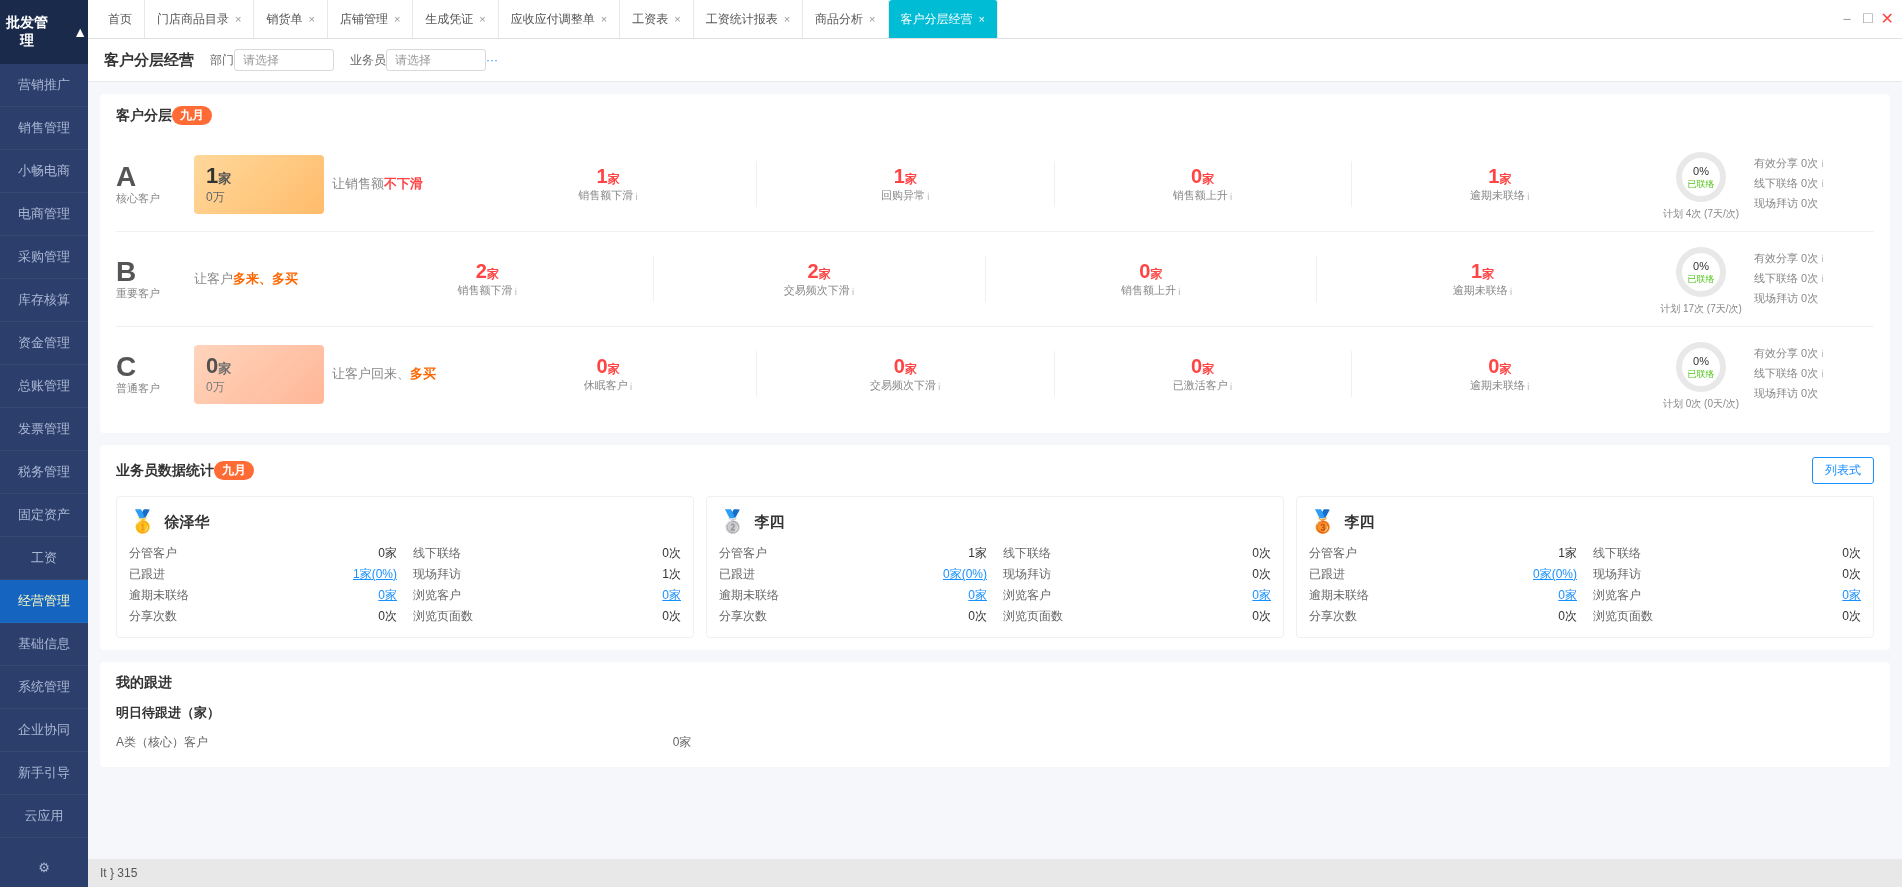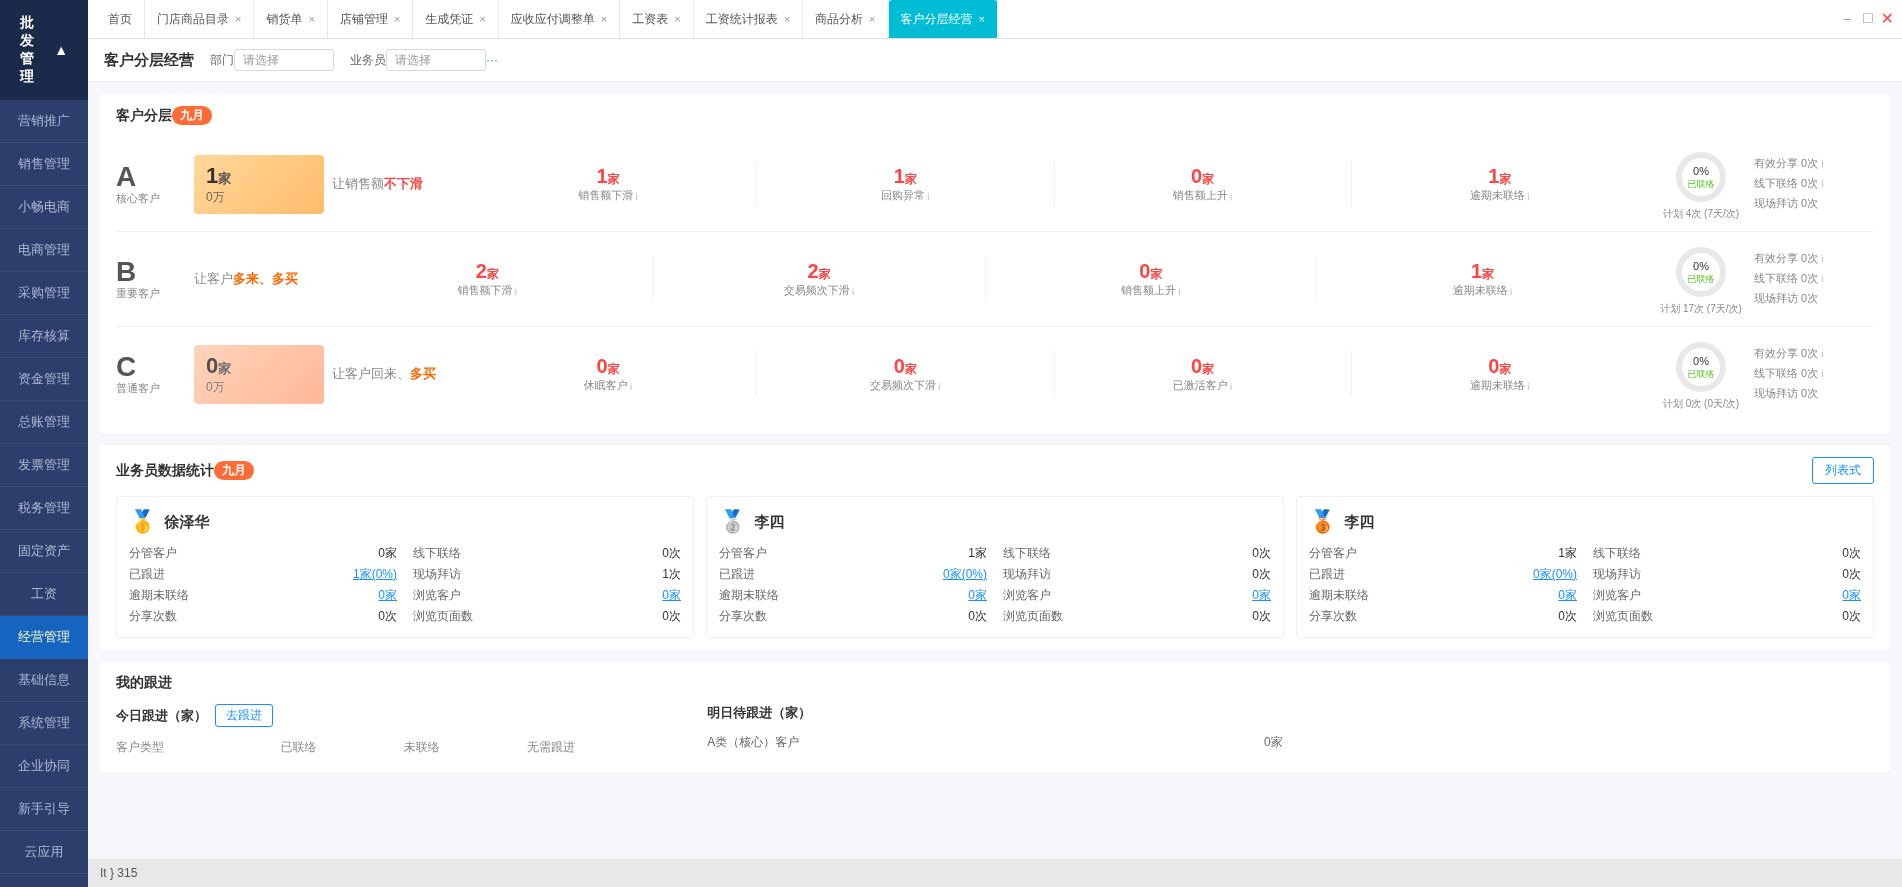--- a/index.html
+++ b/index.html
@@ -12,21 +12,21 @@
       color: #ccd;
       display: flex;
       flex-direction: column;
       flex-shrink: 0;
       height: 100%;
       overflow: hidden;
     }
     .sidebar-header {
       background: #1a2a4a;
       color: #fff;
-      padding: 14px 20px;
+      padding: 14px 1px;
       text-align: center;
       font-size: 14px;
       font-weight: bold;
       display: flex;
       align-items: center;
       justify-content: space-between;
       gap: 20px;
       cursor: pointer;
     }
     .sidebar-item {
@@ -641,37 +641,20 @@
           </div>
         </div>
     </div>
 
     <div class="followup-section">
       <div class="section-title">
         <span>我的跟进</span>
       </div>
       <div class="followup-grid">
 
-        <div class="followup-col">
-          <div class="followup-col-title">
-            <span>今日跟进（家）</span>
-            <button class="goto-btn">去跟进</button>
-          </div>
-          <table class="followup-table">
-            <thead>
-              <tr>
-                <th>客户类型</th>
-                <th>已联络</th>
-                <th>未联络</th>
-                <th>无需跟进</th>
-              </tr>
-            </thead>
-            <tbody></tbody>
-          </table>
-        </div>
 
         <div class="followup-col">
           <div class="followup-col-title">
             <span>明日待跟进（家）</span>
           </div>
           <div style="font-size:12px; color:#666; display:flex; justify-content:space-between; padding: 4px 0;">
             <span>A类（核心）客户</span>
             <span>0家</span>
           </div>
         </div>

